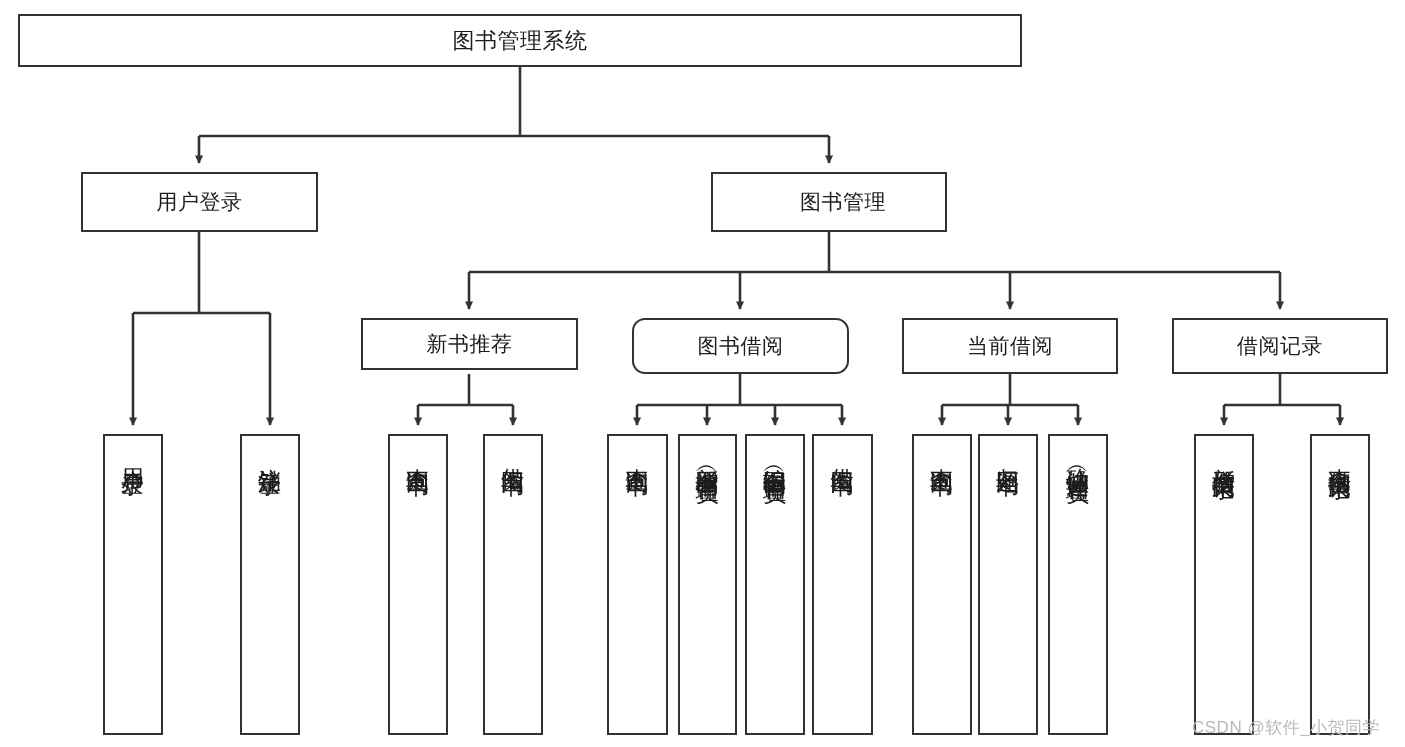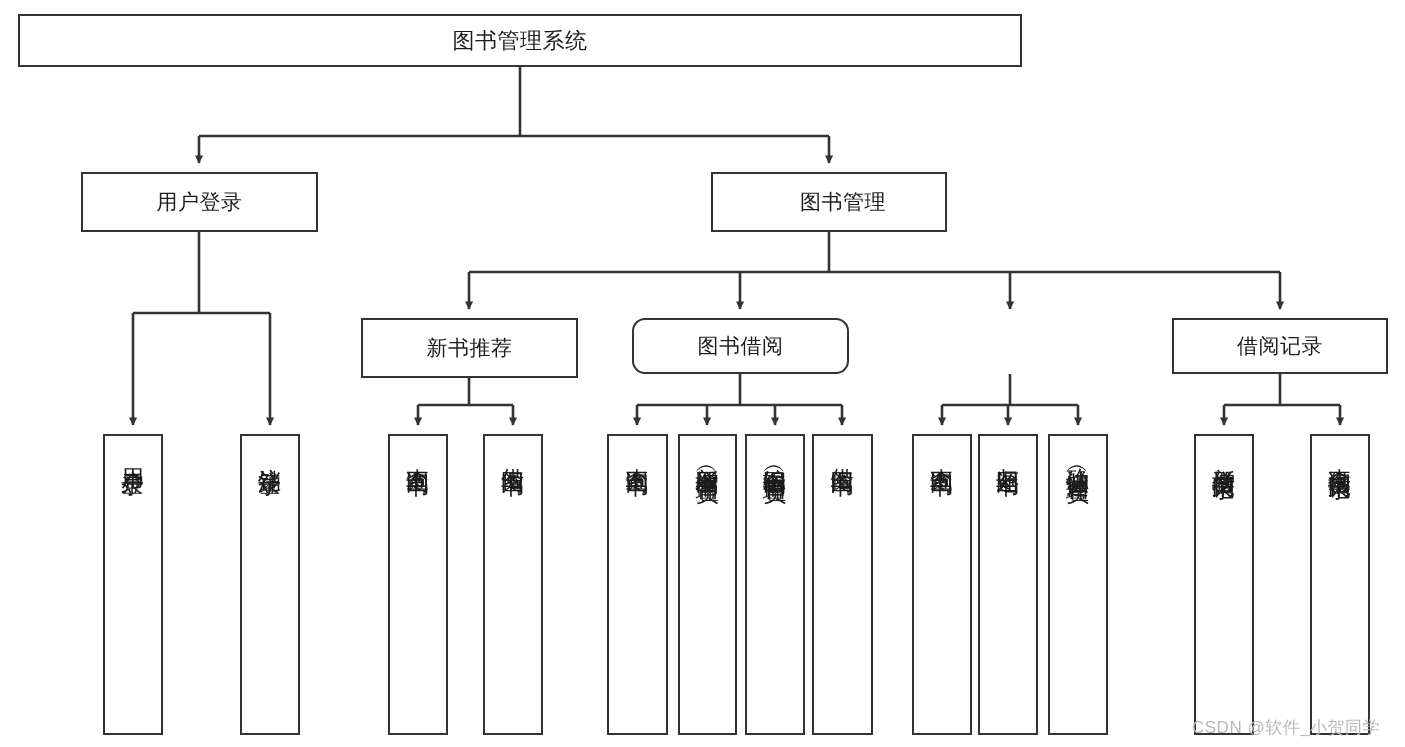--- a/index.html
+++ b/index.html
@@ -128,25 +128,28 @@
     <span class="label">图书管理系统</span>
   </div>
 
   <div class="node horiz" style="left: 81px; top: 172px; width: 237px; height: 60px;">
     <span class="label">用户登录</span>
   </div>
   <div class="node horiz" style="left: 711px; top: 172px; width: 236px; height: 60px; padding-left: 28px;">
     <span class="label">图书管理</span>
   </div>
 
-  <div class="node horiz" style="left: 361px; top: 318px; width: 217px; height: 60px;">
+  <div class="node horiz" style="left: 361px; top: 318px; width: 217px; height: 52px;">
     <span class="label">新书推荐</span>
   </div>
   <div class="node horiz" style="left: 632px; top: 318px; width: 217px; height: 56px; border-radius: 13px;">
     <span class="label">图书借阅</span>
+  </div>
+  <div class="node horiz" style="left: 902px; top: 318px; width: 216px; height: 56px;">
+    <span class="label">当前借阅</span>
   </div>
   <div class="node horiz" style="left: 1172px; top: 318px; width: 216px; height: 56px;">
     <span class="label">借阅记录</span>
   </div>
 
   <div class="node vert" style="left: 103px; top: 434px; width: 60px; height: 301px;">
     <span class="label">用户登录</span>
   </div>
   <div class="node vert" style="left: 240px; top: 434px; width: 60px; height: 301px;">
     <span class="label">注销登录</span>

